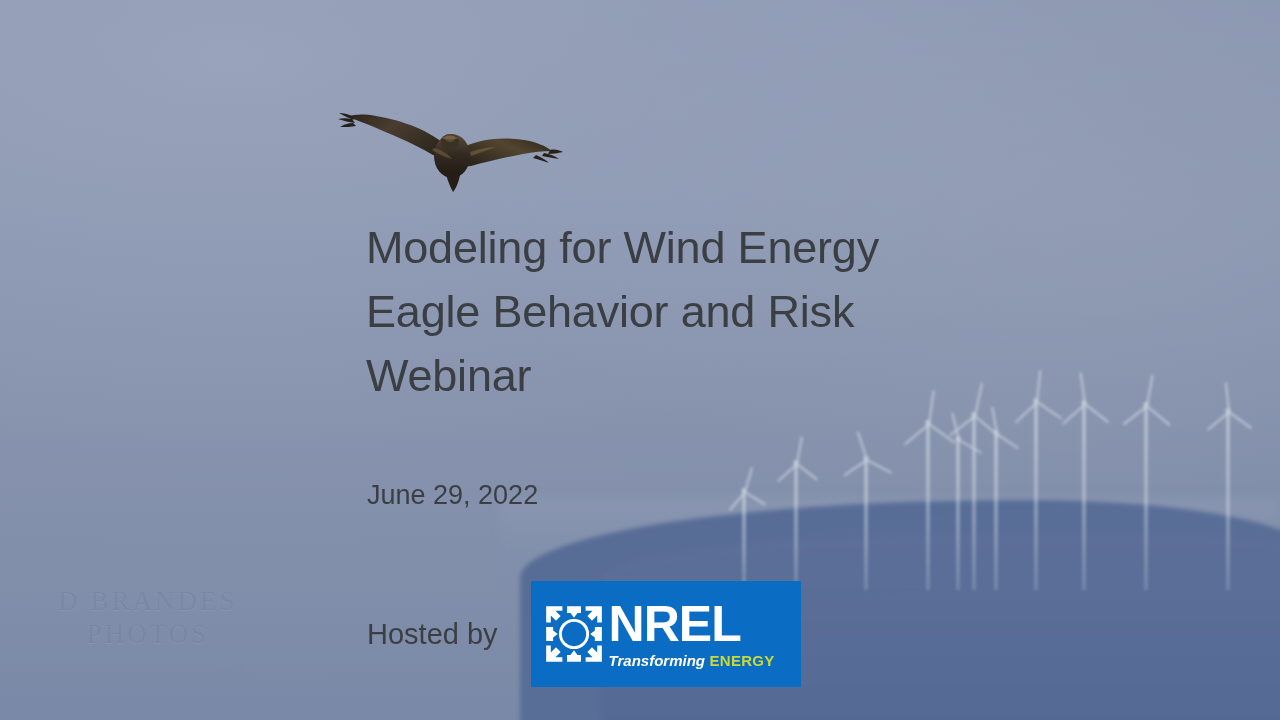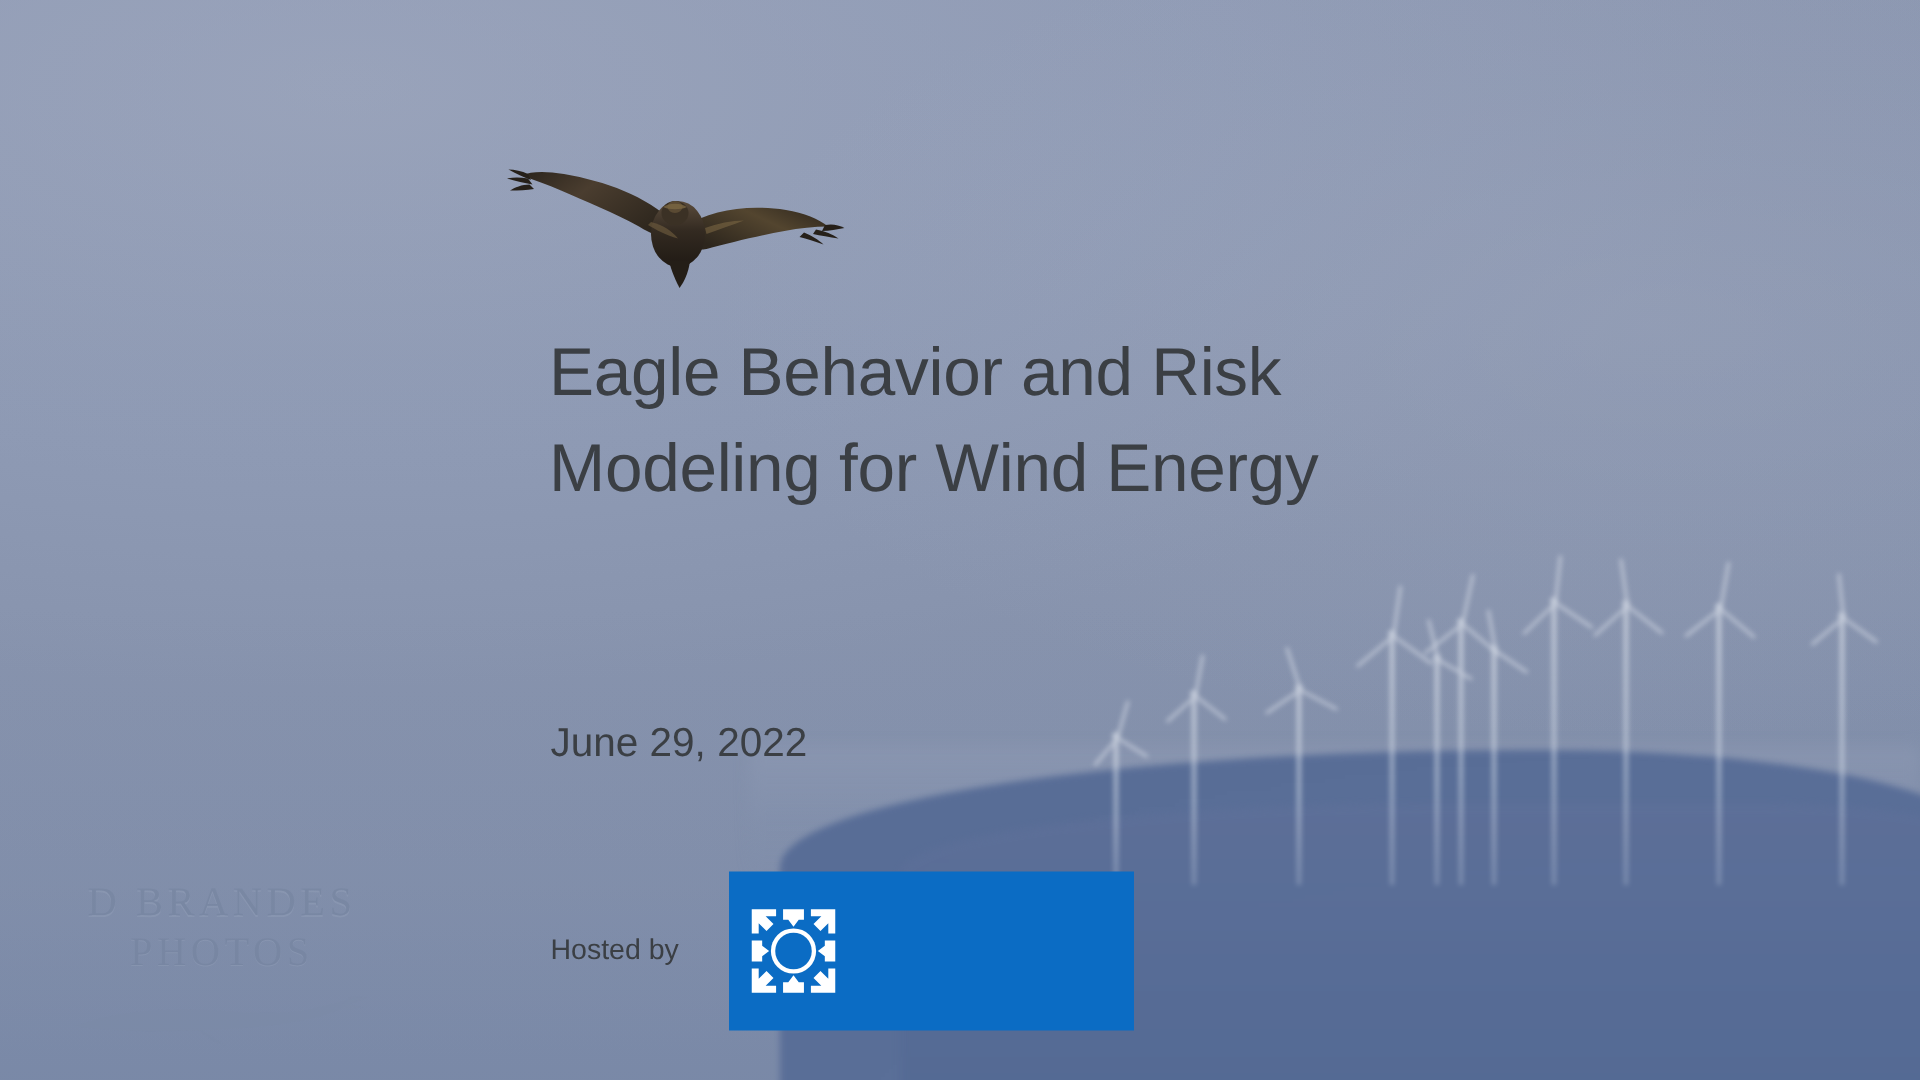--- a/index.html
+++ b/index.html
@@ -173,21 +173,21 @@
   .hosted-row {
     position: absolute;
     left: 367px;
     top: 581px;
     display: flex;
     align-items: center;
     height: 106px;
   }
   .hosted-by {
     font-family: "Liberation Sans", "DejaVu Sans", sans-serif;
-    font-size: 19px;
+    font-size: 29px;
     font-weight: 400;
     color: #3b3f44;
     margin-right: 33px;
     white-space: nowrap;
   }
 
   
   .nrel-logo {
     width: 270px;
     height: 106px;
@@ -379,22 +379,23 @@
       <svg viewBox="0 0 200 34" width="200" height="34" xmlns="http://www.w3.org/2000/svg">
         <path d="M4,20 C26,12 54,8 84,9 C112,10 140,14 164,8 C176,5 186,2 196,0 C188,6 178,11 166,14 C142,20 114,22 86,23 C58,24 28,24 4,20 Z" fill="#7b89a3" opacity="0.85"></path>
         <path d="M86,22 C90,27 96,31 104,33 C98,28 92,25 88,22 Z" fill="#7b89a3" opacity="0.8"></path>
         <path d="M186,1 C190,0 194,0 199,1 C194,3 190,5 186,6 Z" fill="#7b89a3" opacity="0.7"></path>
         <path d="M182,5 C187,5 192,6 196,8 C191,9 186,9 181,9 Z" fill="#7b89a3" opacity="0.7"></path>
       </svg>
     </div>
   </div>
 
   <div class="title">
+      <div>Modeling for Wind Energy</div>
       <div>Eagle Behavior and Risk</div>
-      <div>Modeling for Wind Energy</div>
+      <div>Webinar</div>
     </div>
 
   <div class="date">June 29, 2022</div>
 
   <div class="hosted-row">
     <span class="hosted-by">Hosted by</span>
 
     <div class="nrel-logo">
       <div class="nrel-mark">
         <svg viewBox="0 0 100 100" width="58" height="58" xmlns="http://www.w3.org/2000/svg">
@@ -408,16 +409,22 @@
             <path d="M38,2 L62,2 L62,14 L56,14 L50,22 L44,14 L38,14 Z"></path>
             <path d="M38,98 L38,86 L44,86 L50,78 L56,86 L62,86 L62,98 Z"></path>
             <path d="M2,38 L14,38 L14,44 L22,50 L14,56 L14,62 L2,62 Z"></path>
             <path d="M98,38 L98,62 L86,62 L86,56 L78,50 L86,44 L86,38 Z"></path>
 
             <circle cx="50" cy="50" r="26" fill="#ffffff"></circle>
             <circle cx="50" cy="50" r="21" fill="#0b6cc4"></circle>
           </g>
         </svg>
       </div>
+      <div class="nrel-words">
+        <div class="nrel-name">NREL</div>
+        <div class="nrel-tag">
+          <span class="t-word">Transforming</span><span class="e-word"> ENERGY</span>
+        </div>
+      </div>
       </div>
   </div>
 
 </div>
 
 </body></html>

